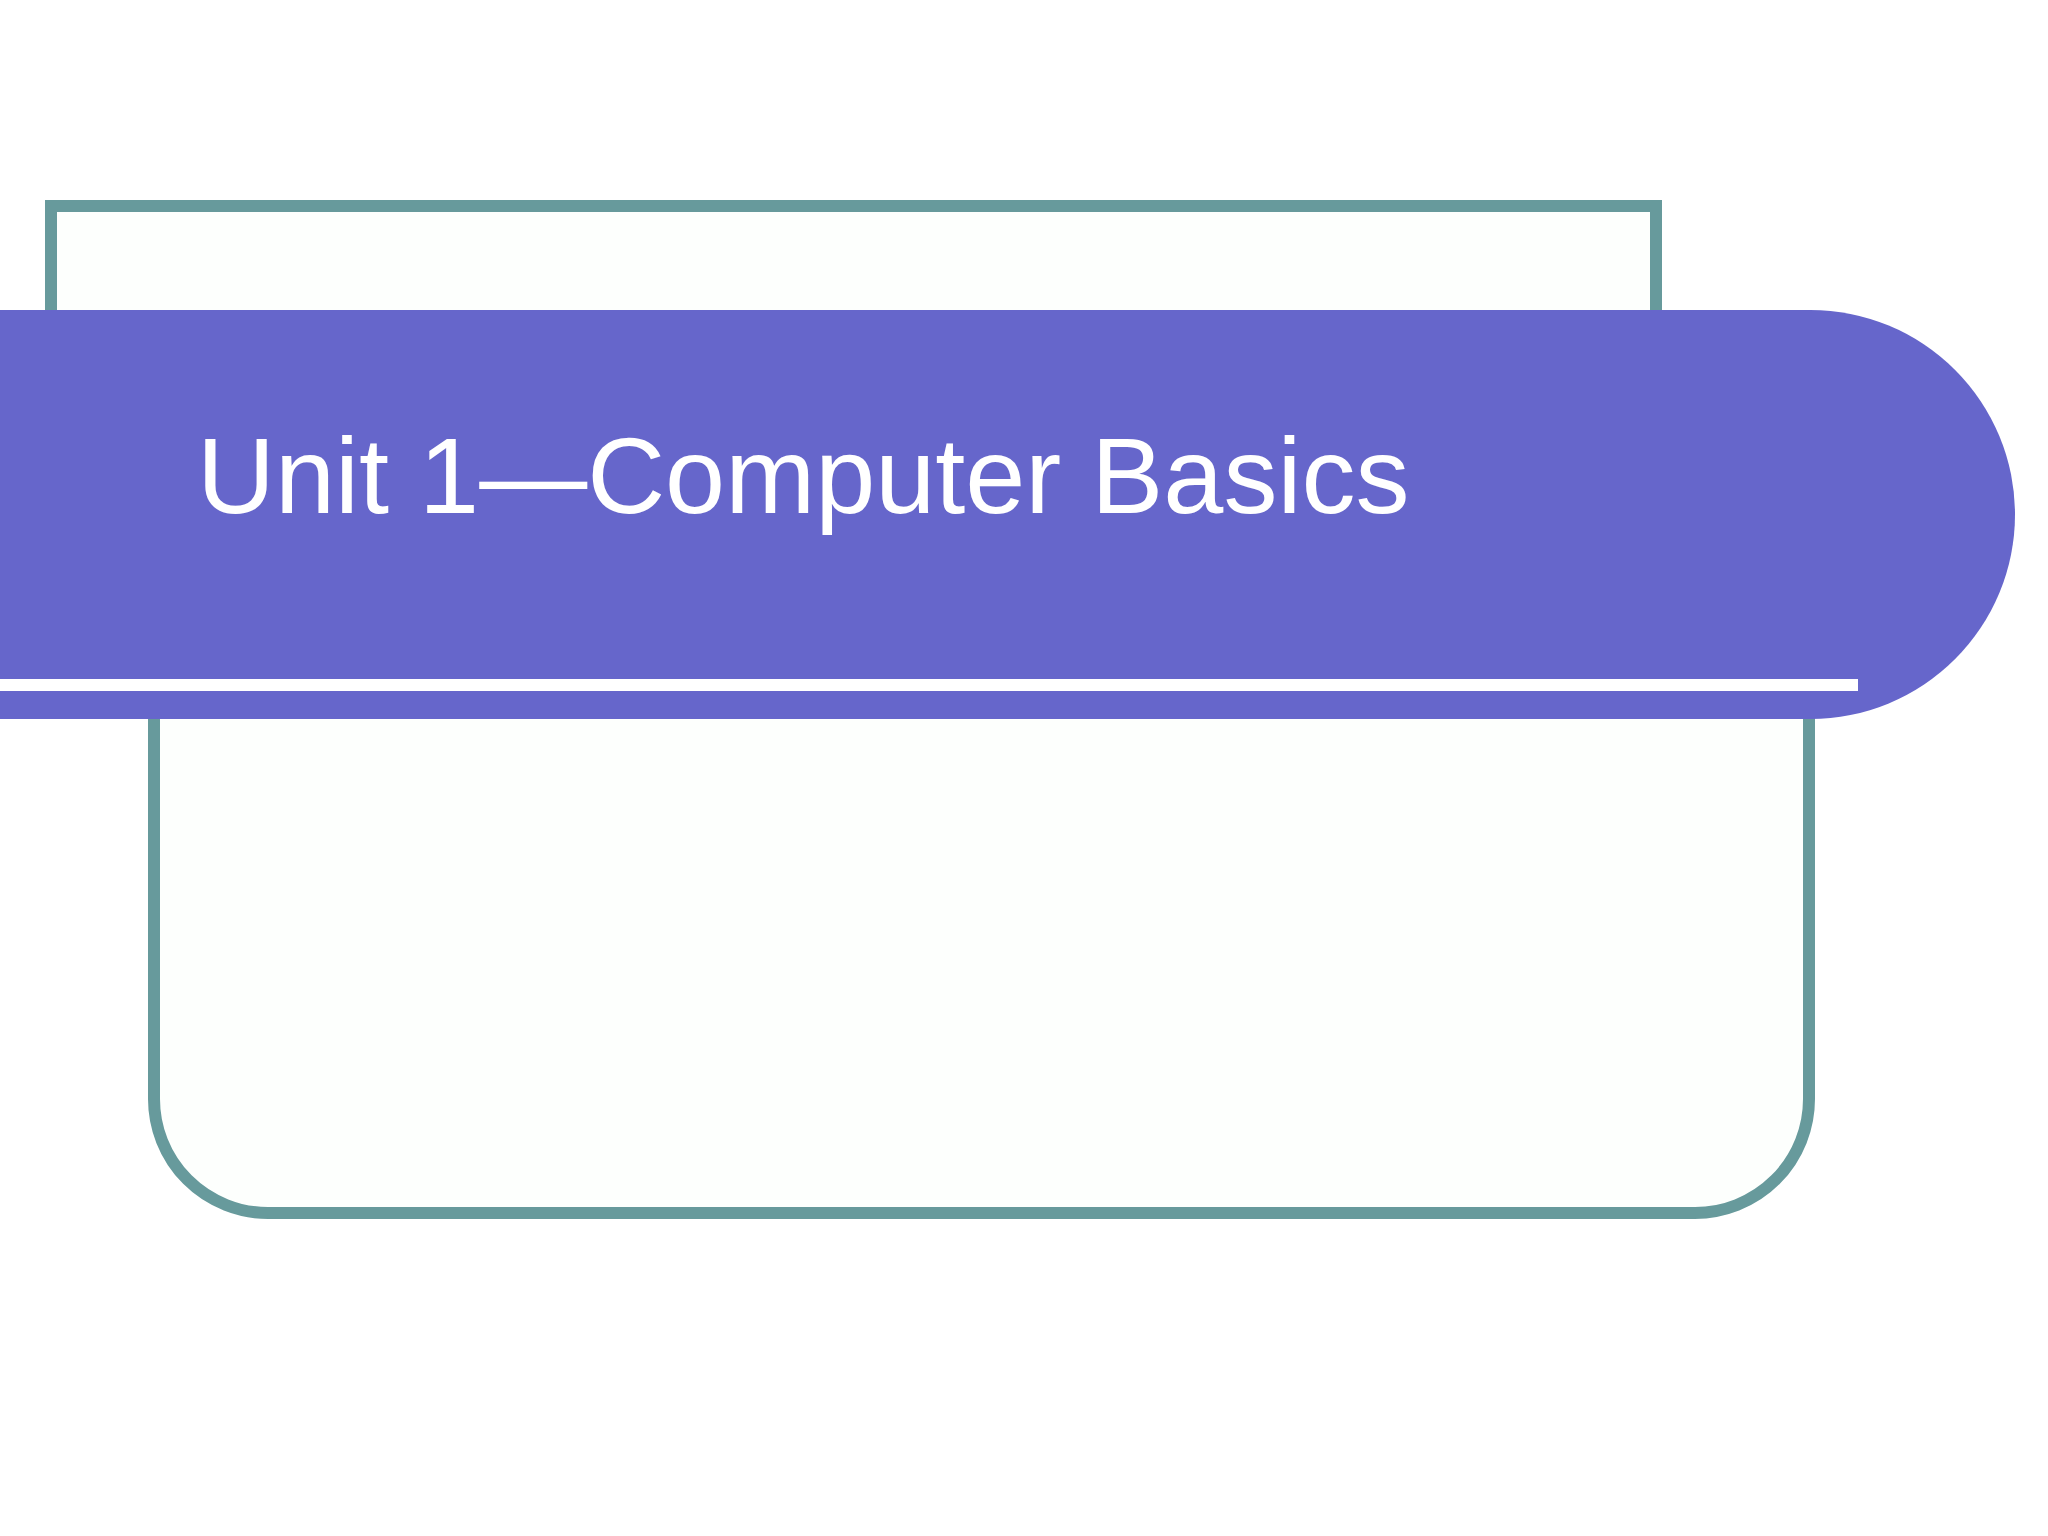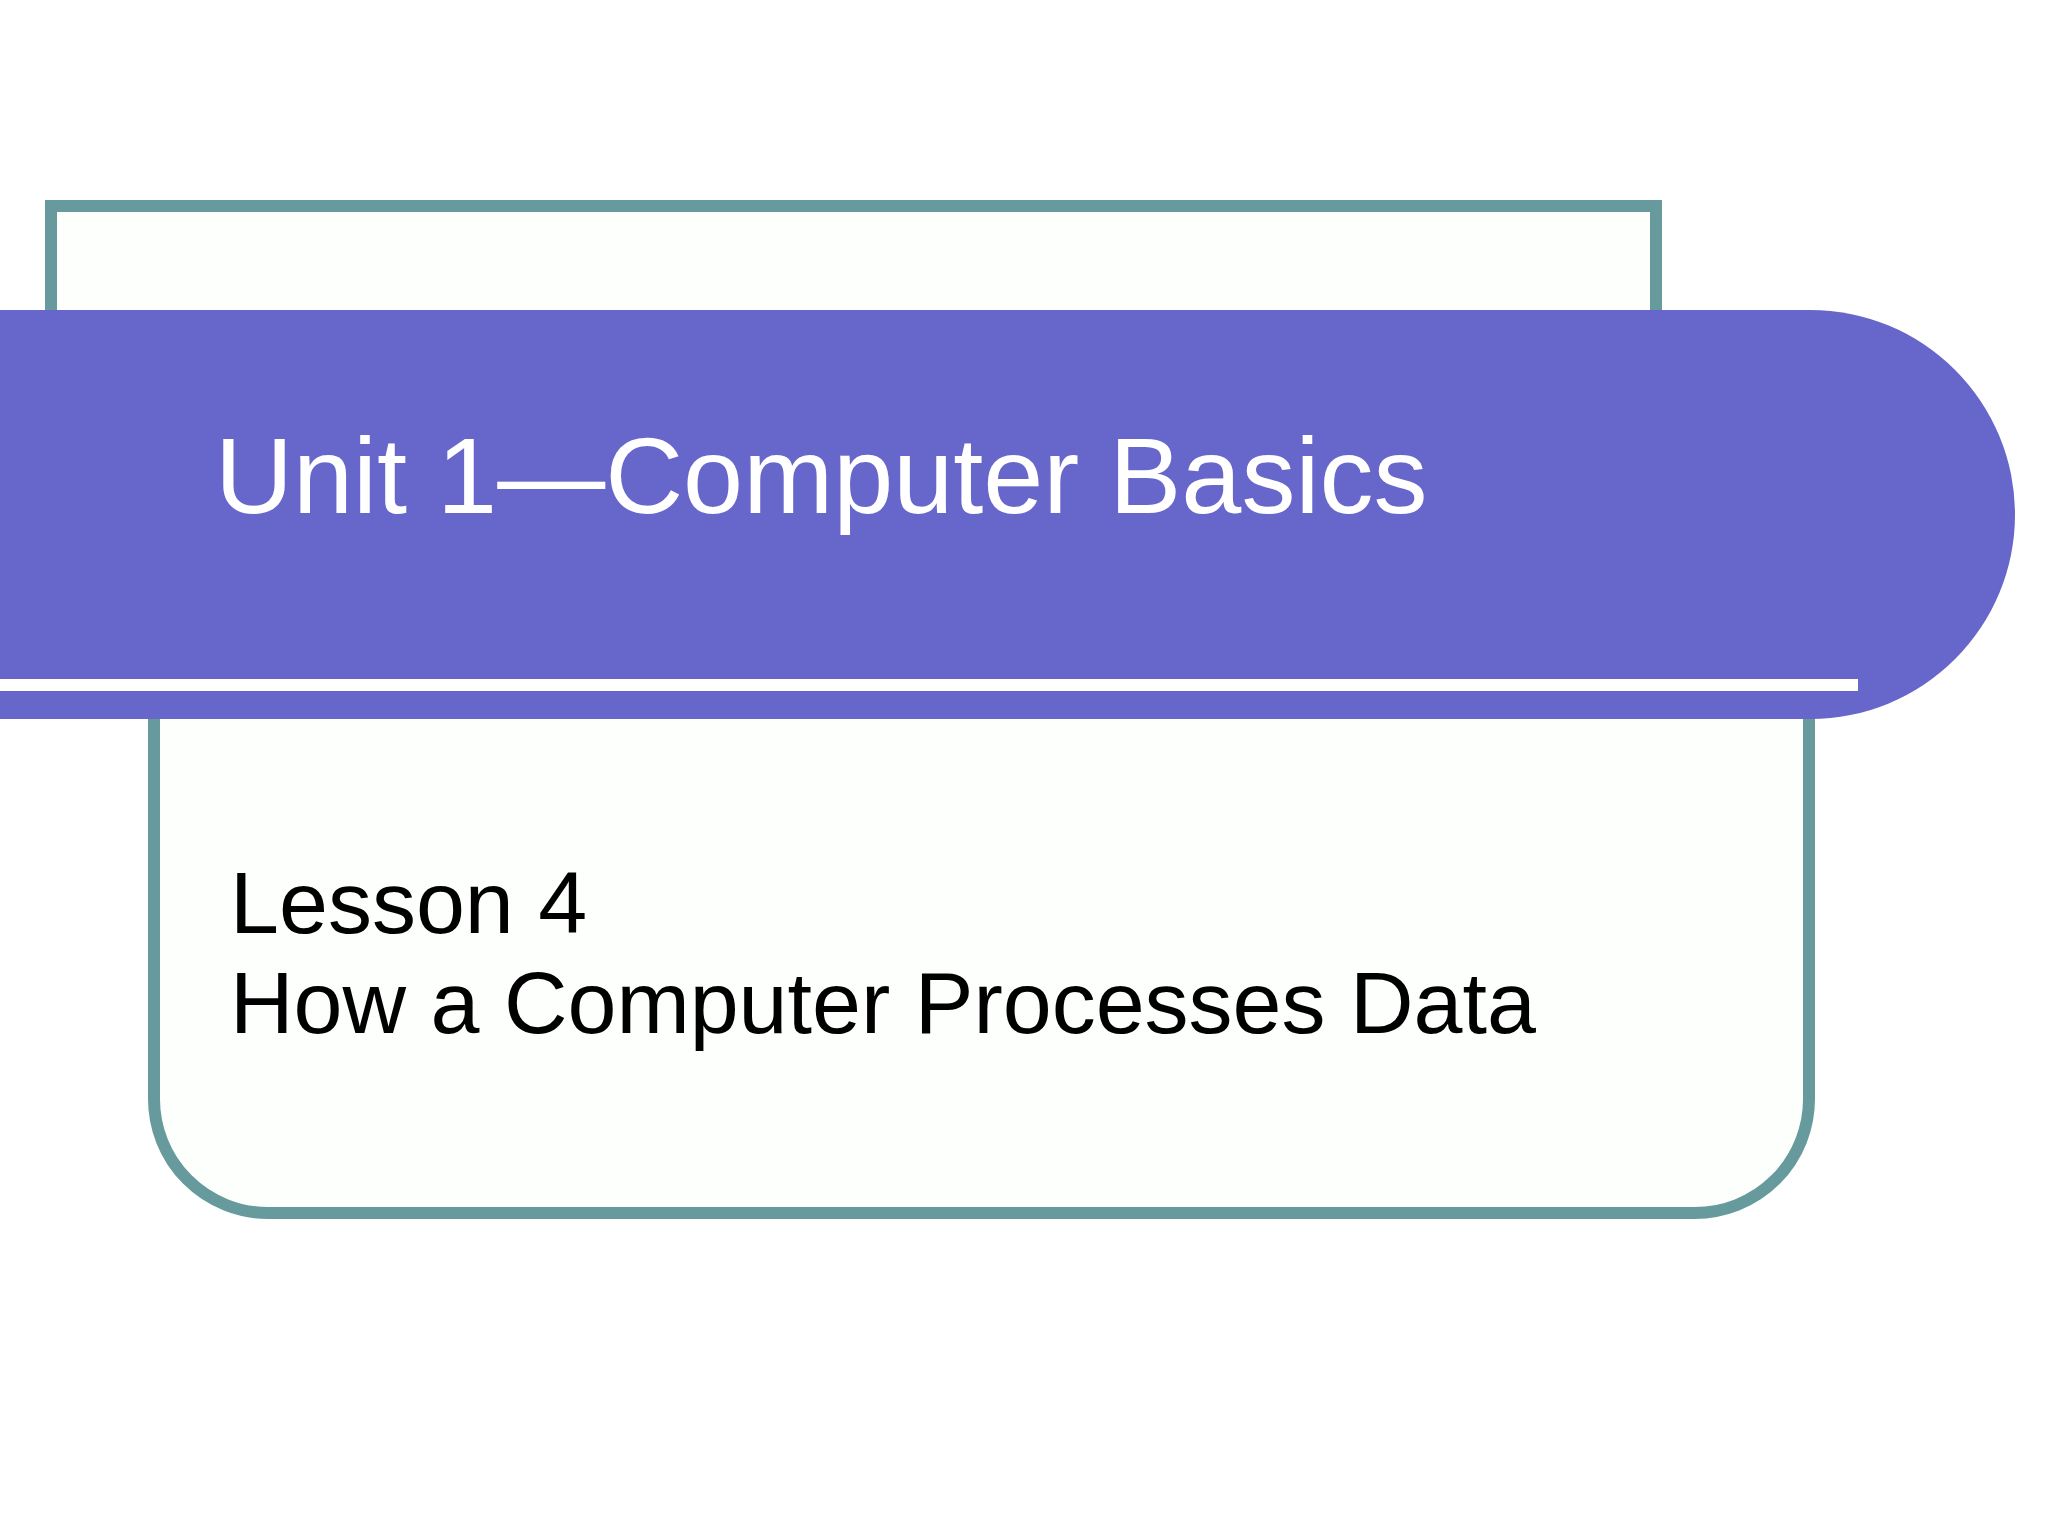--- a/index.html
+++ b/index.html
@@ -52,21 +52,21 @@
   #banner-accent-line {
     position: absolute;
     left: 0;
     top: 679px;
     width: 1858px;
     height: 12px;
     background: var(--accent-line, #ffffff);
   }
   #slide-title {
     position: absolute;
-    left: 215px;
+    left: 197px;
     top: 422px;
     font-size: 108px;
     line-height: 1;
     color: var(--title-text, #ffffff);
     white-space: nowrap;
     text-align: center;
   }
   #slide-subtitle {
     position: absolute;
     left: 230px;
@@ -85,18 +85,14 @@
   <div id="top-frame"></div>
 
   <div id="content-frame"></div>
 
   <div id="title-banner"></div>
 
   <div id="banner-accent-line"></div>
 
   <div id="slide-title">Unit 1—Computer Basics</div>
 
-  <div id="slide-subtitle">
-    <div>Lesson 4</div>
-    <div>How a Computer Processes Data</div>
-  </div>
 
 </div>
 
 </body></html>

